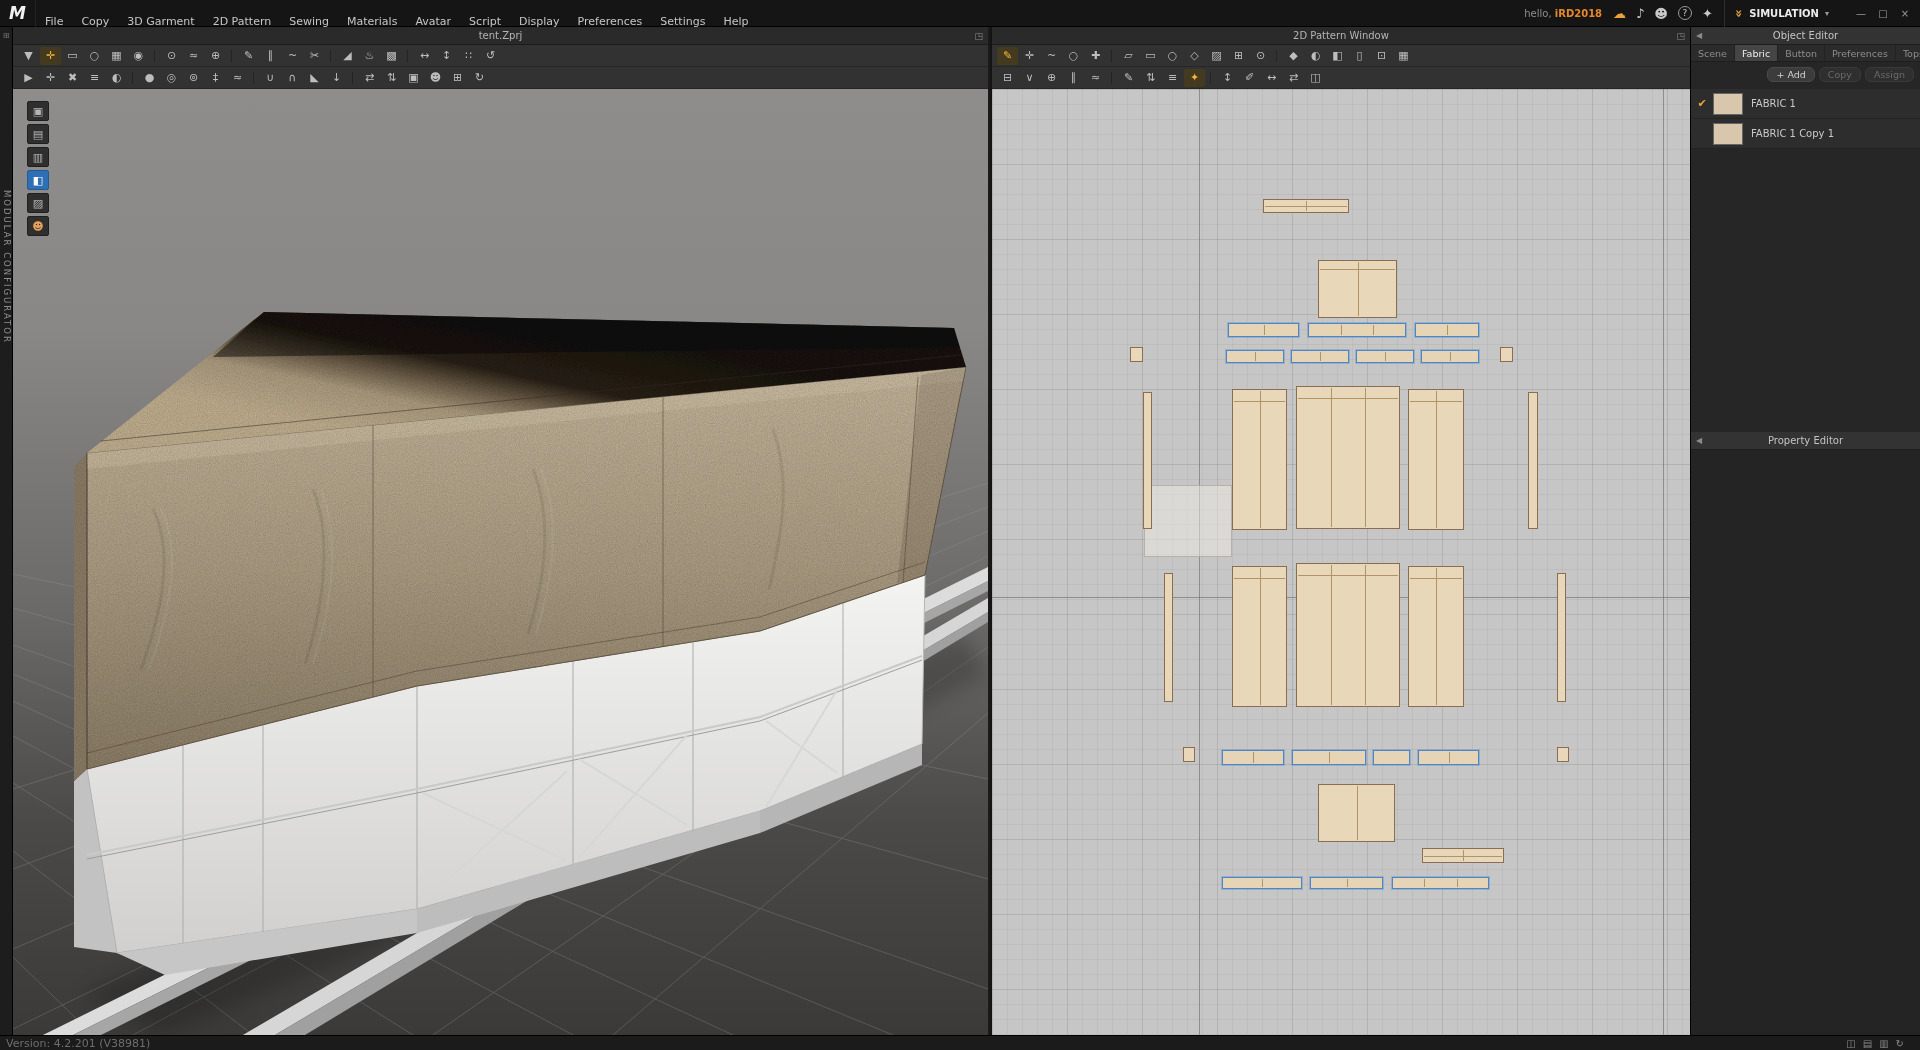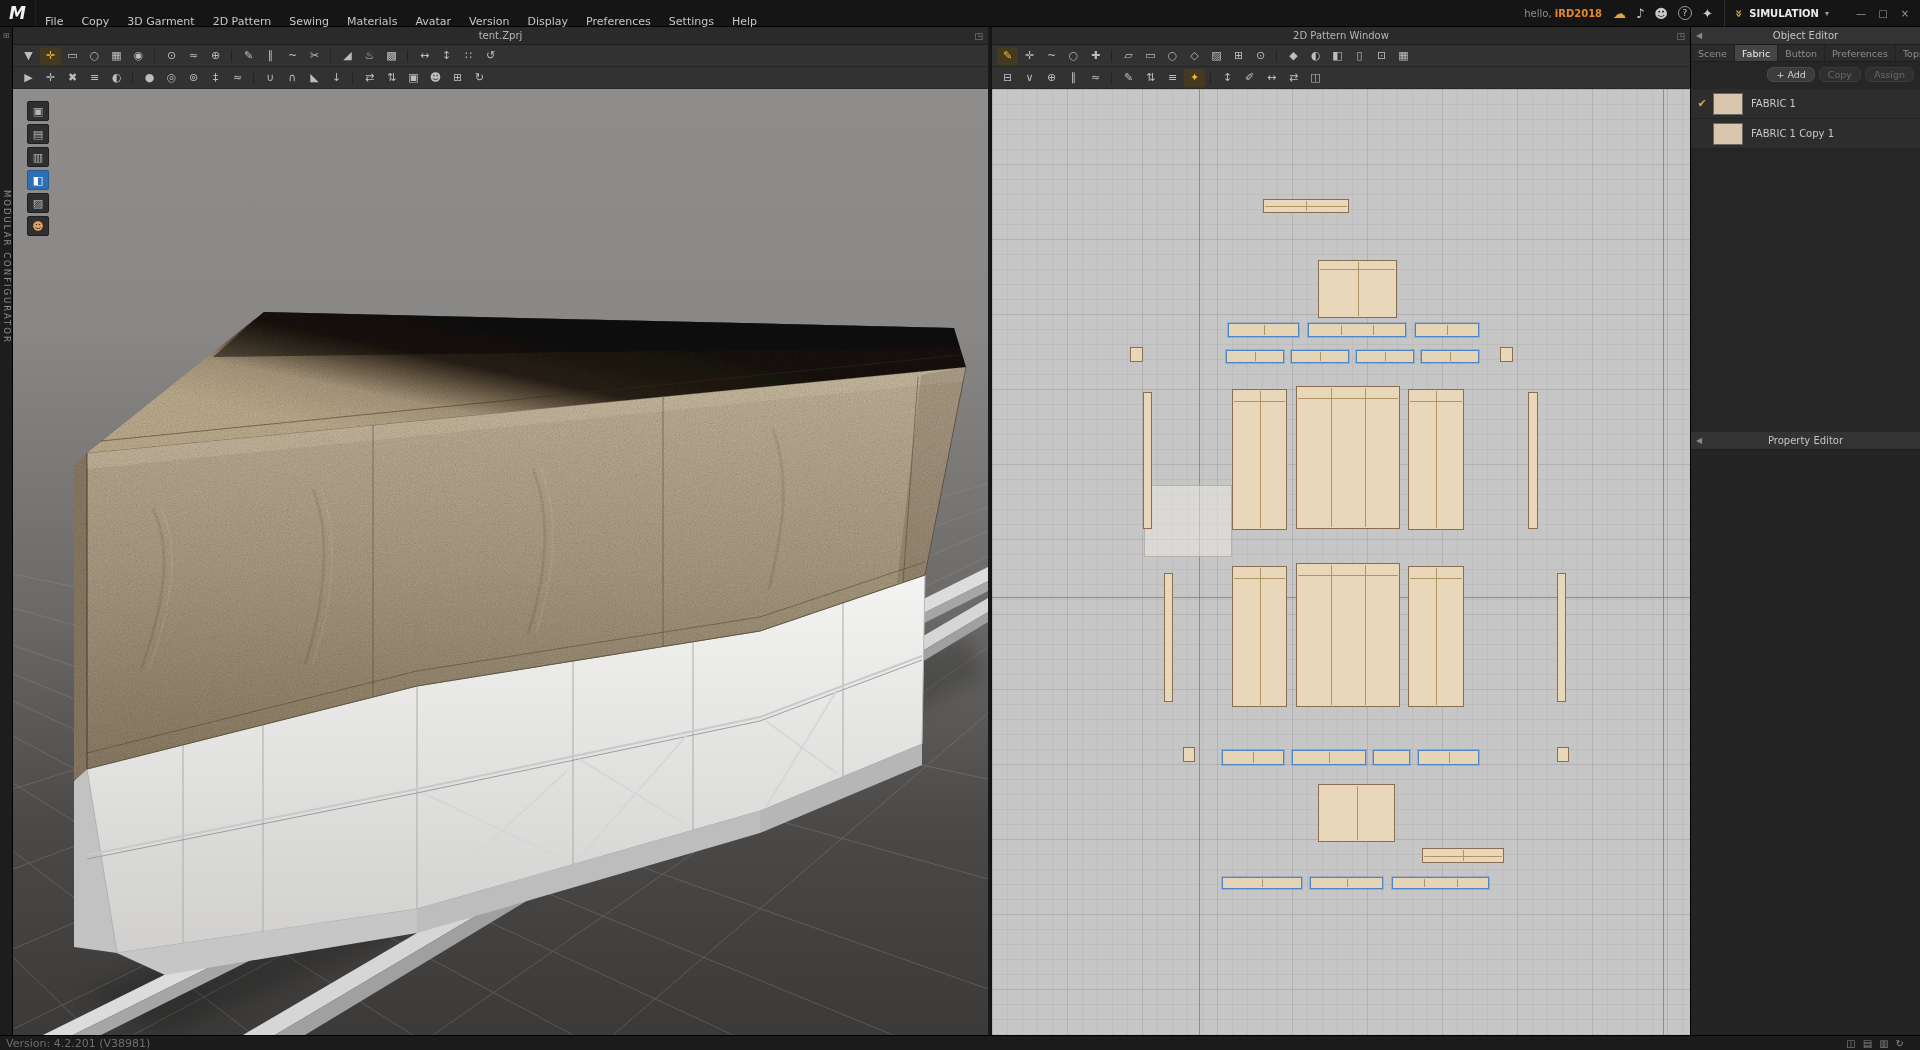--- a/index.html
+++ b/index.html
@@ -109,21 +109,21 @@
   <header id="menubar">
     <div class="logo">M</div>
     <nav id="menus">
         <span class="menu-item">File</span>
         <span class="menu-item">Copy</span>
         <span class="menu-item">3D Garment</span>
         <span class="menu-item">2D Pattern</span>
         <span class="menu-item">Sewing</span>
         <span class="menu-item">Materials</span>
         <span class="menu-item">Avatar</span>
-        <span class="menu-item">Version</span>
+        <span class="menu-item">Script</span>
         <span class="menu-item">Display</span>
         <span class="menu-item">Preferences</span>
         <span class="menu-item">Settings</span>
         <span class="menu-item">Help</span>
       </nav>
     <div class="mb-right">
       <span class="greet"><span>hello, </span><b class="uname">iRD2018</b></span>
       <span id="mb-icons" style="display:flex;gap:10px;align-items:center;">
           <span class="mb-icon" style="color: rgb(232, 163, 61);">☁</span>
           <span class="mb-icon" style="color: rgb(201, 201, 201);">♪</span>

